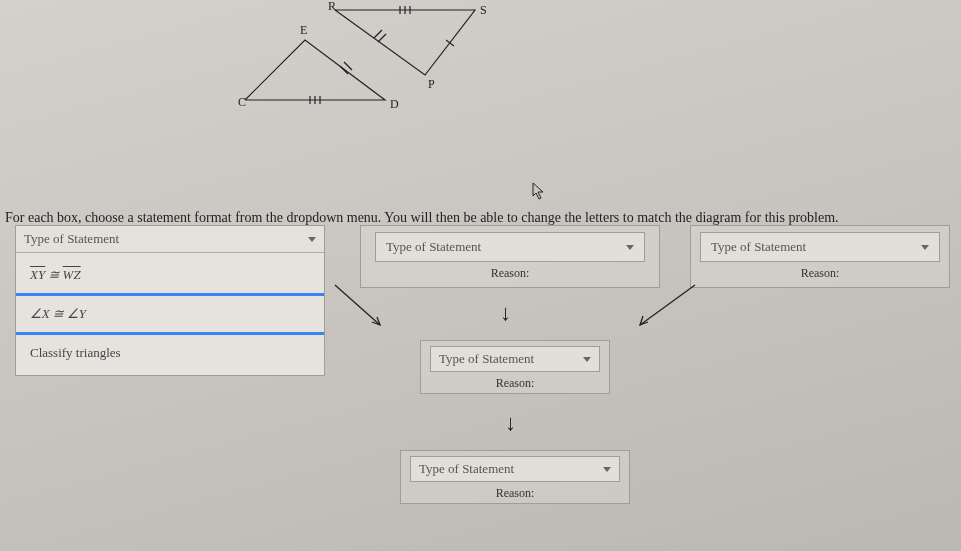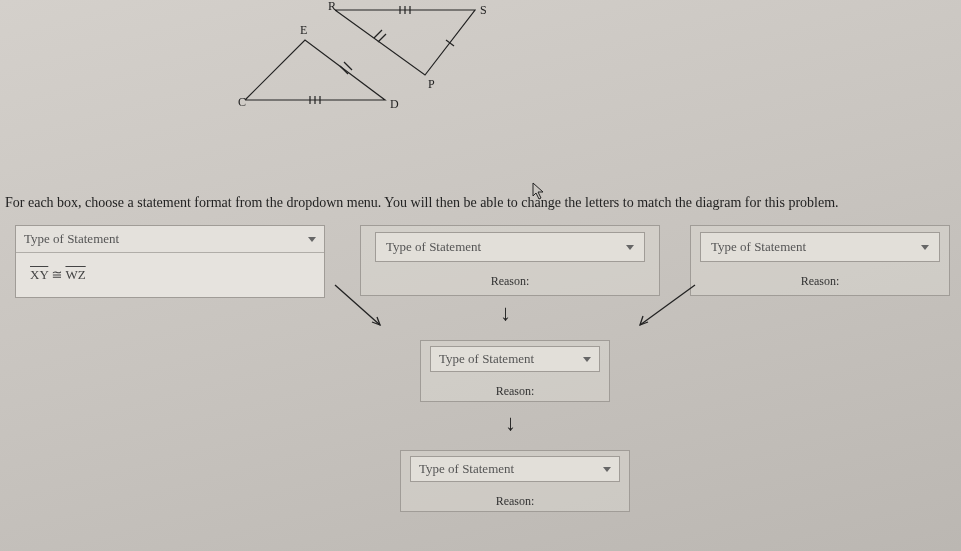--- a/index.html
+++ b/index.html
@@ -15,21 +15,21 @@
   }
   .diagram {
     position: absolute;
     top: 0;
     left: 230px;
     width: 300px;
     height: 120px;
   }
   .instr {
     position: absolute;
-    top: 195px;
+    top: 210px;
     left: 5px;
     font-size: 14px;
     color: #222;
   }
   .cursor {
     position: absolute;
     top: 182px;
     left: 532px;
     width: 14px;
     height: 18px;
@@ -79,21 +79,21 @@
     align-items: center;
     justify-content: space-between;
     border: 1px solid #a09c97;
     background: #e2dfd9;
     padding: 4px 8px;
     color: #555;
     font-size: 13px;
     min-width: 160px;
   }
   .reason {
-    margin-top: 12px;
+    margin-top: 4px;
     font-size: 12px;
     color: #333;
   }
   .big .box { min-width: 270px; padding:6px 10px; }
   .big { border:1px solid #a09c97; padding:6px 8px 2px; background: rgba(225,222,216,0.4);}
   .big .reason{ margin-bottom:4px;}
 
   .arrow {
     position: absolute;
     font-size: 22px;
@@ -150,20 +150,22 @@
 
   <div class="dropdown-frame" style="position:absolute; left:15px; top:0; width:310px;">
     <div class="dd-header">
       <span>Type of Statement</span>
       <span class="caret"></span>
     </div>
     <div class="dd-list">
       <div class="dd-item">
         <span class="ovl">XY</span><span> ≅ </span><span class="ovl">WZ</span>
       </div>
+      <div class="dd-item">∠X ≅ ∠Y</div>
+      <div class="dd-item">Classify triangles</div>
     </div>
   </div>
 
   <div class="node big" style="left:360px; top:0; width:300px;">
     <div class="box">
       <span>Type of Statement</span>
       <span class="caret"></span>
     </div>
     <div class="reason">Reason:</div>
   </div>

